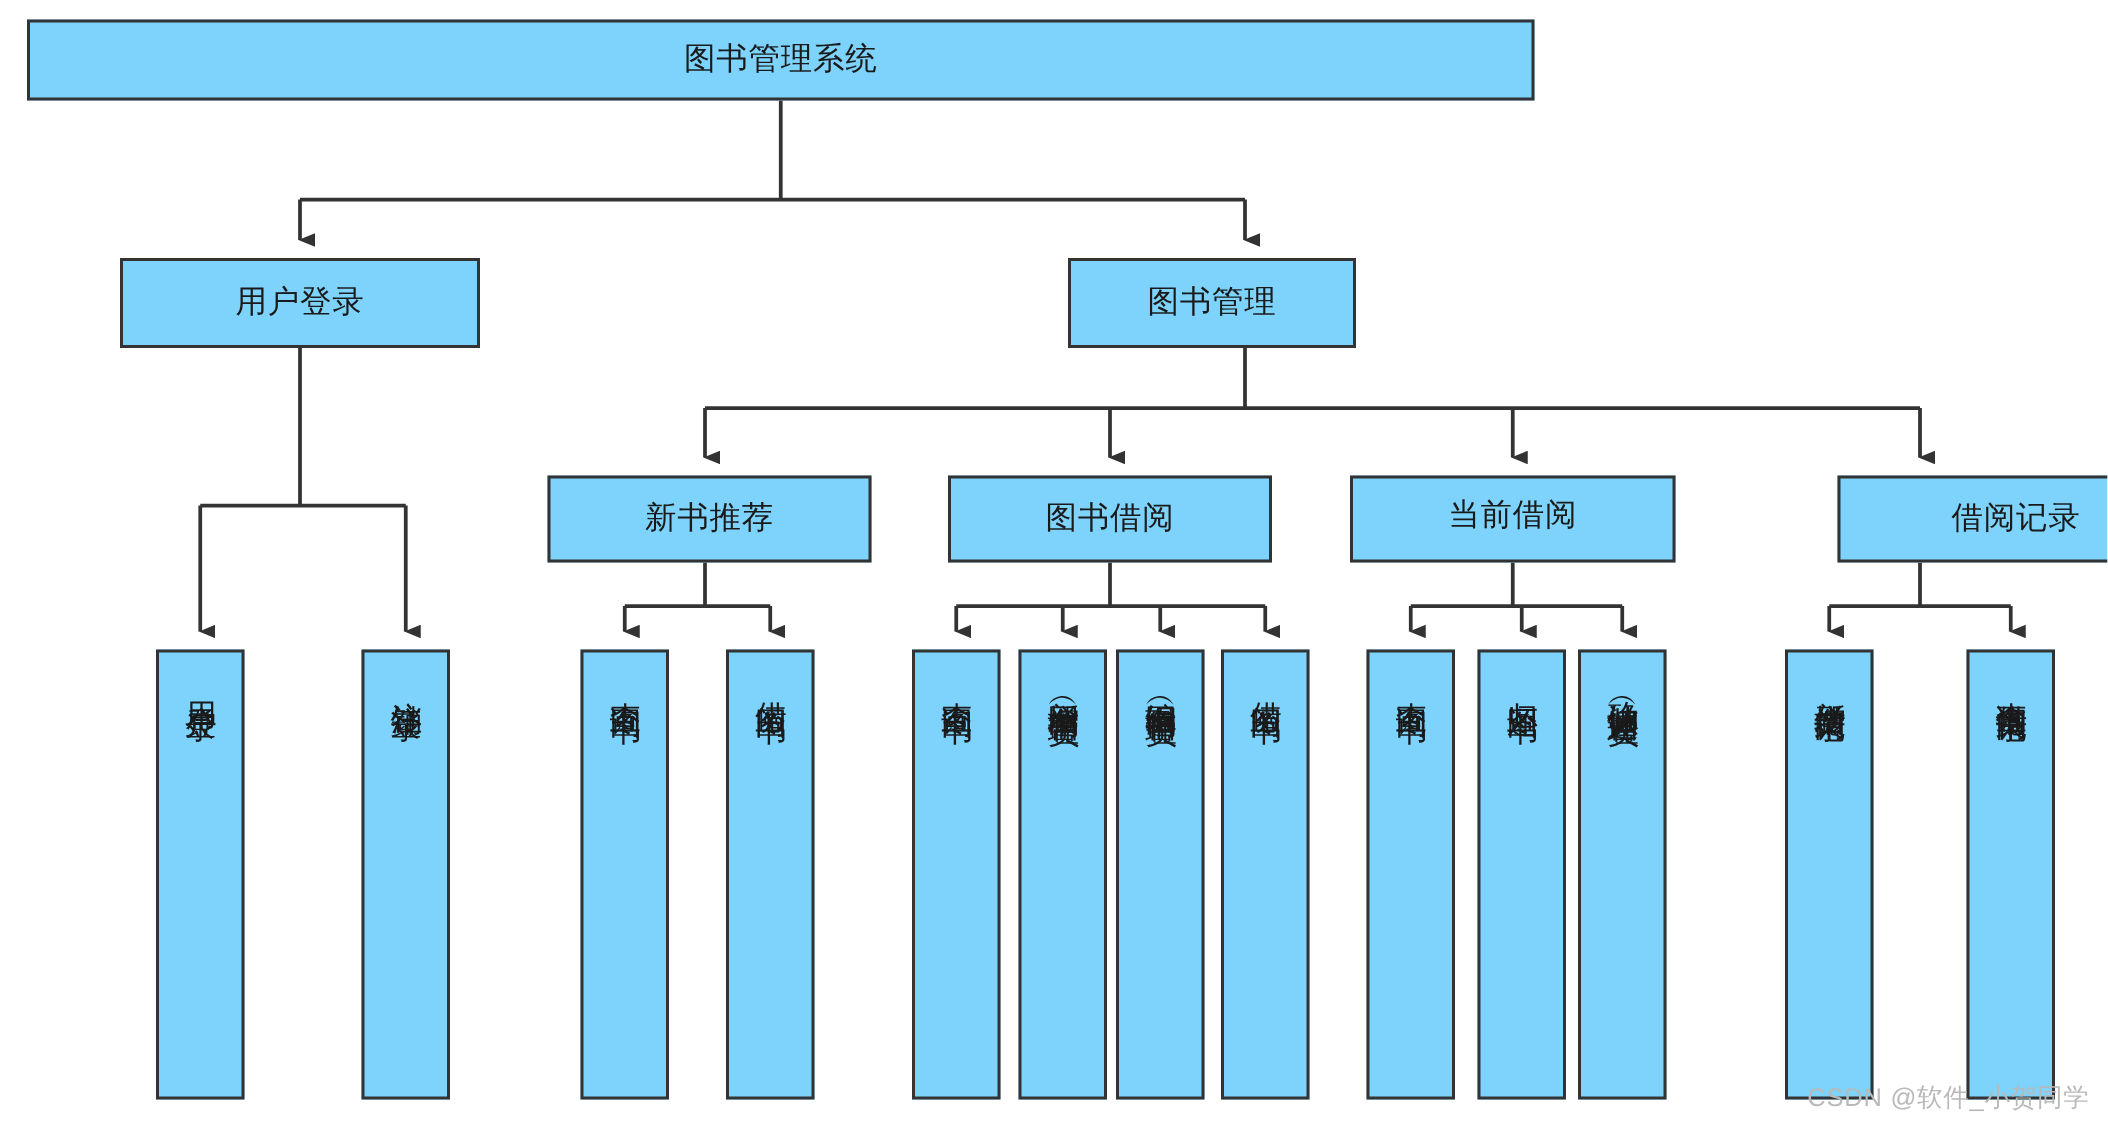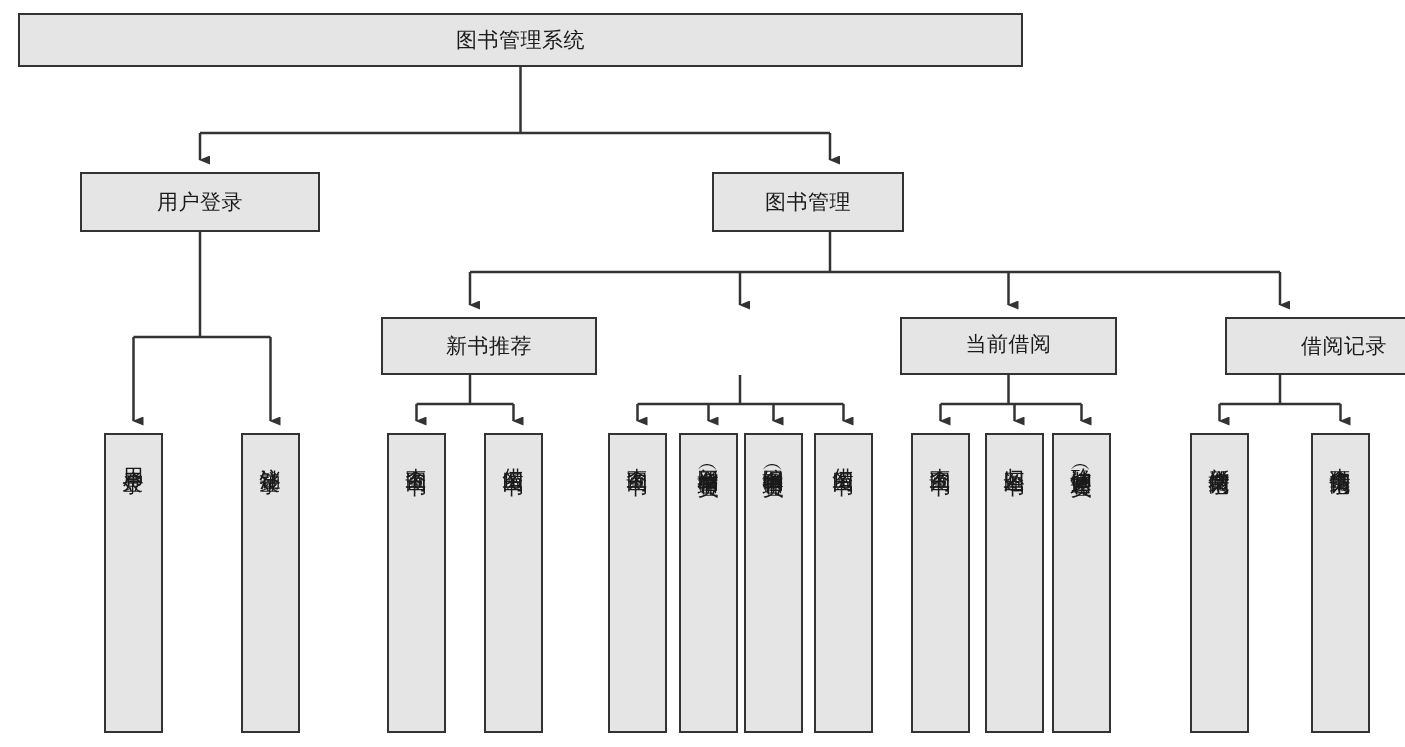--- a/index.html
+++ b/index.html
@@ -22,21 +22,21 @@
     left: 0;
     top: 0;
     width: 1405px;
     height: 747px;
     pointer-events: none;
   }
   .node {
     position: absolute;
     box-sizing: border-box;
     border: 2.5px solid #333333;
-    background: #e5e5e5;
+    background: #7dd3fc;
     display: flex;
     align-items: center;
     justify-content: center;
     color: #1a1a1a;
   }
   .node-label {
     line-height: 1.18;
     text-align: center;
     white-space: pre-line;
   }
@@ -121,22 +121,25 @@
     <span class="node-label">图书管理系统</span>
   </div>
 
   <div class="node horiz" style="left: 80px; top: 172px; width: 240px; height: 60px;">
     <span class="node-label">用户登录</span>
   </div>
   <div class="node horiz" style="left: 712px; top: 172px; width: 192px; height: 60px;">
     <span class="node-label">图书管理</span>
   </div>
 
-  <div class="node horiz" style="left: 381px; top: 317px; width: 216px; height: 58px;">
+  <div class="node horiz" style="left: 365px; top: 317px; width: 216px; height: 58px;">
     <span class="node-label">新书推荐</span>
+  </div>
+  <div class="node horiz" style="left: 632px; top: 317px; width: 216px; height: 58px;">
+    <span class="node-label">图书借阅</span>
   </div>
   <div class="node horiz" style="left: 900px; top: 317px; width: 217px; height: 58px; font-family: Liberation Mono, monospace;">
     <span class="node-label">当前借阅</span>
   </div>
   <div class="node horiz" style="left: 1225px; top: 317px; width: 238px; height: 58px;">
     <span class="node-label">借阅记录</span>
   </div>
 
   <div class="node vert" style="left: 104px; top: 433px; width: 59px; height: 300px;">
     <span class="node-label">用户登录</span>
@@ -171,13 +174,14 @@
   <div class="node vert tall" style="left: 1052px; top: 433px; width: 59px; height: 300px;">
     <span class="node-label">确认归还（管理员）</span>
   </div>
   <div class="node vert tall" style="left: 1190px; top: 433px; width: 59px; height: 300px;">
     <span class="node-label">新增借阅记录</span>
   </div>
   <div class="node vert tall" style="left: 1311px; top: 433px; width: 59px; height: 300px;">
     <span class="node-label">查询借阅记录</span>
   </div>
 
+  <div id="watermark">CSDN @软件_小贺同学</div>
 </div>
 
 </body></html>

